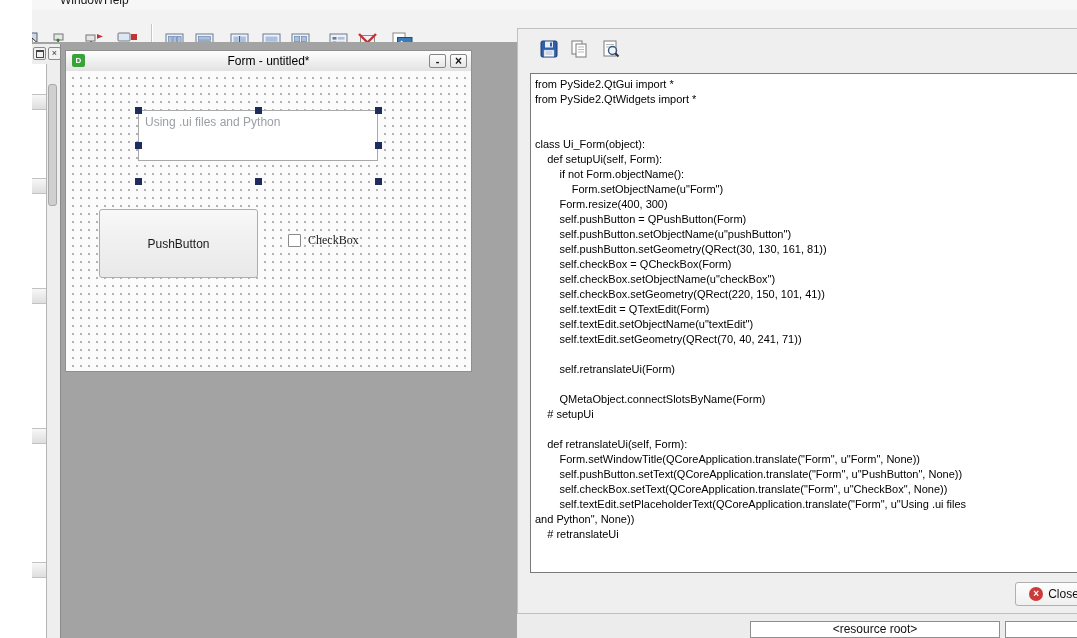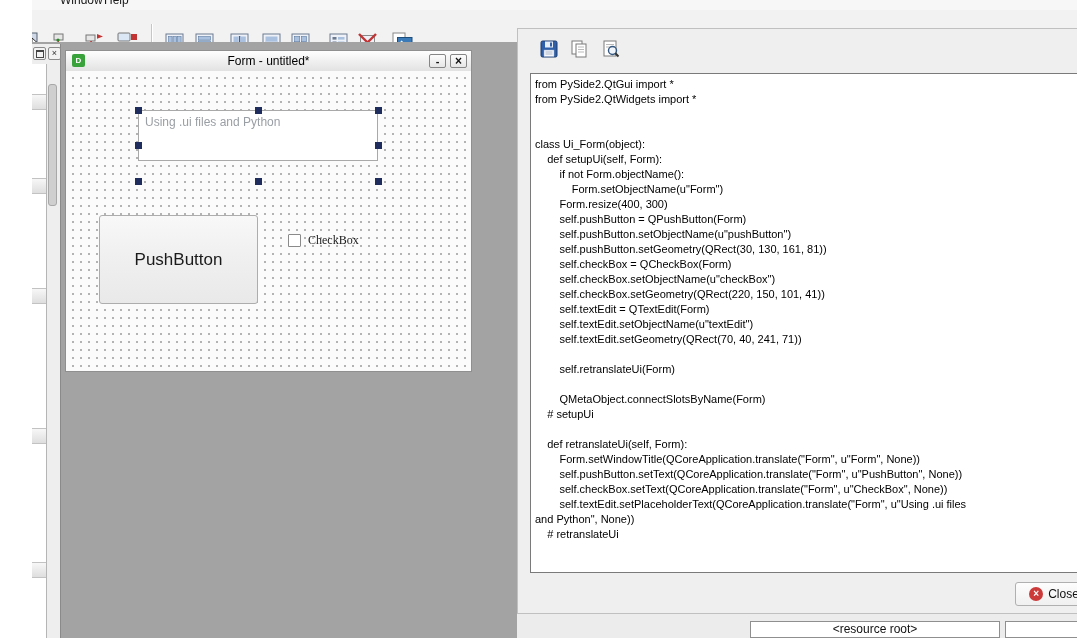--- a/index.html
+++ b/index.html
@@ -34,21 +34,21 @@
   .form-title{position:absolute;left:0;right:0;top:0;height:28px;line-height:20px;text-align:center;font-size:12px;color:#000;}
   .tb-btn{position:absolute;top:3px;width:17px;height:14px;background:linear-gradient(#fcfcfc,#e6e6e6);border:1px solid #868686;border-radius:2px;text-align:center;font-size:11px;font-weight:bold;line-height:12px;color:#111;box-sizing:border-box;}
   .tb-btn.minb{right:25px}
   .tb-btn.closeb{right:4px;font-size:12px;}
   .form-body{position:absolute;left:0;top:20px;right:0;bottom:0;background-color:#fbfbfb;background-image:radial-gradient(#b3b3b3 0.8px,transparent 1px);background-size:8px 8px;background-position:3px 3px;}
 
   .textedit{position:absolute;left:72px;top:39px;width:240px;height:51px;background:#fff;border:1px solid #a9a9a9;box-sizing:border-box;}
   .placeholder{display:block;padding:4px 6px;color:#9a9fa5;font-size:12px;}
   .handle{position:absolute;width:7px;height:7px;background:#1f2d5e;z-index:5;}
 
-  .pushbutton{position:absolute;left:33px;top:144px;width:159px;height:89px;background:linear-gradient(#f8f8f8,#f0f0f0 45%,#e9e9e9);border:1px solid #adadad;border-radius:3px;display:flex;align-items:center;justify-content:center;font-size:17px;color:#1a1a1a;box-sizing:border-box;}
+  .pushbutton{position:absolute;left:33px;top:138px;width:159px;height:69px;background:linear-gradient(#f8f8f8,#f0f0f0 45%,#e9e9e9);border:1px solid #adadad;border-radius:3px;display:flex;align-items:center;justify-content:center;font-size:12px;color:#1a1a1a;box-sizing:border-box;}
   .checkbox{position:absolute;left:222px;top:160px;height:18px;display:flex;align-items:center;}
   .cb-box{width:13px;height:13px;background:#fff;border:1px solid #8a8a8a;border-radius:1px;box-sizing:border-box;}
   .cb-label{margin-left:7px;font-size:12px;color:#1a1a1a;font-family:Liberation Serif, serif;}
 
   
   .code-dialog{position:absolute;left:485px;top:28px;width:592px;height:586px;background:#efefef;border:1px solid #c0c0c0;box-sizing:border-box;}
   .dicon{position:absolute;top:9px;width:22px;height:22px;}
   .dicon.save{left:20px}.dicon.copy{left:50px}.dicon.find{left:82px}
   .code-area{position:absolute;left:12px;top:44px;width:569px;height:500px;background:#fff;border:1px solid #7a7a7a;box-sizing:border-box;overflow:hidden;}
   .code{margin:0;padding:3px 0 3px 4px;font-family:"Liberation Sans",sans-serif;font-size:11px;line-height:15px;color:#000;white-space:pre;}

